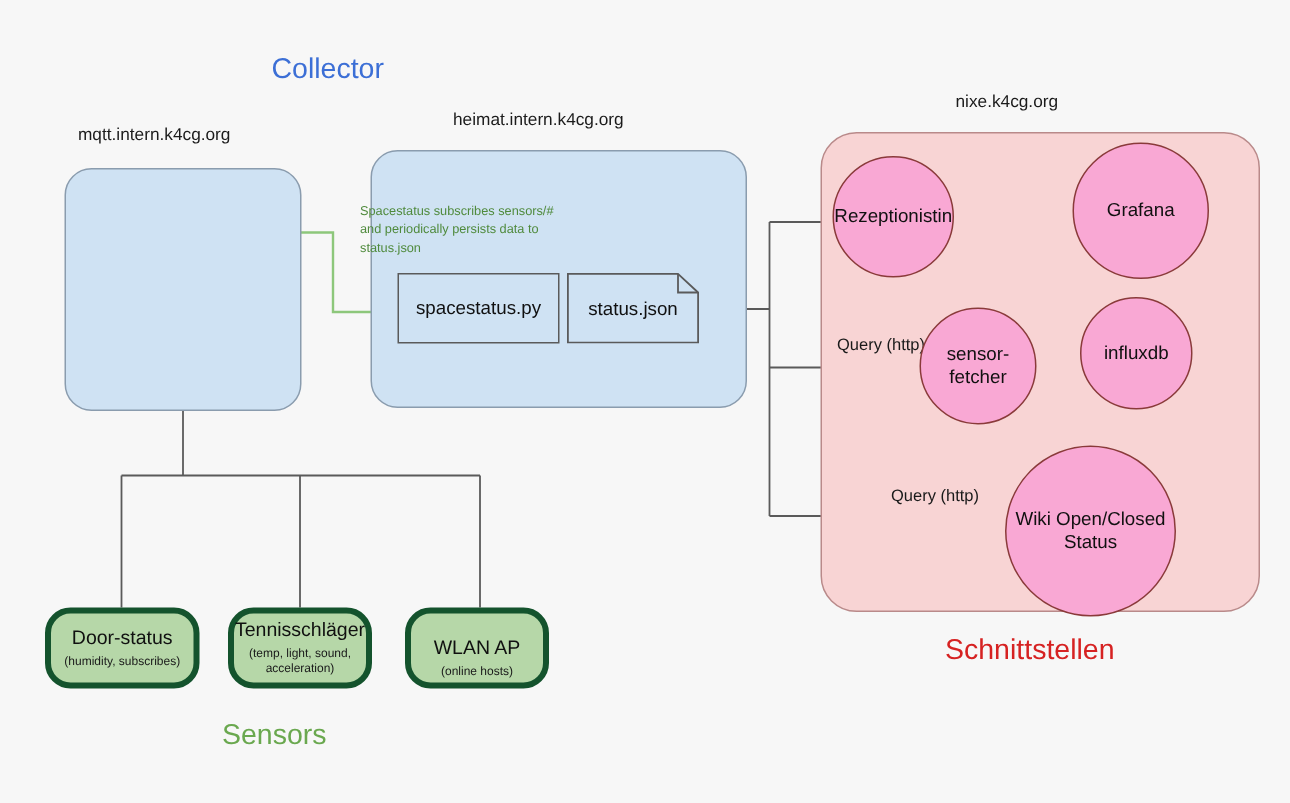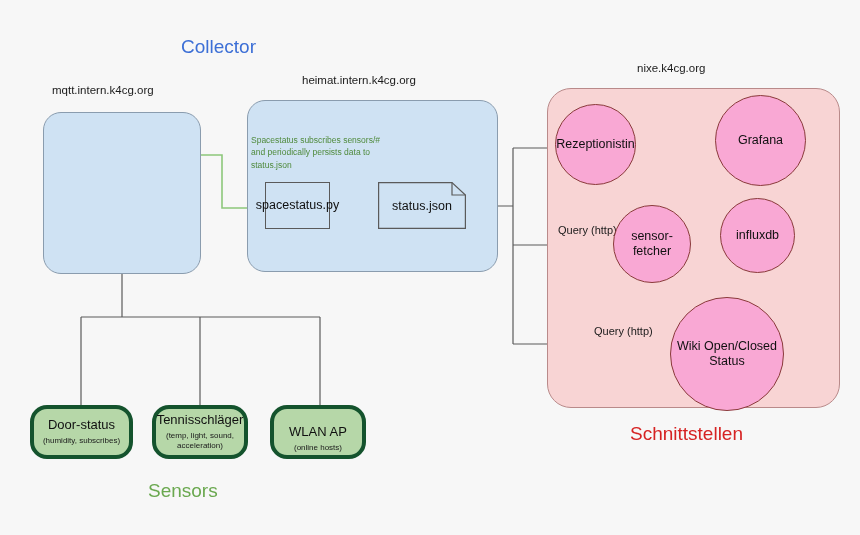--- a/index.html
+++ b/index.html
@@ -81,21 +81,21 @@
     display: flex;
     align-items: center;
     justify-content: center;
     text-align: center;
     font-size: 12.5px;
     color: #101010;
     line-height: 1.22;
     padding: 2px 4px;
   }
   #node-mqtt        { left: 76px;  top: 170px; width: 92px;  height: 53px; }
-  #node-spacestatus { left: 265px; top: 182px; width: 65px;  height: 47px; }
+  #node-spacestatus { left: 265px; top: 182px; width: 108px;  height: 47px; }
 
   
   #node-statusjson {
     position: absolute;
     left: 378px; top: 182px; width: 88px; height: 47px;
   }
   #node-statusjson .docshape {
     position: absolute;
     left: 0; top: 0; width: 100%; height: 100%;
   }
@@ -166,21 +166,21 @@
     color: #1a1a1a;
     white-space: nowrap;
     background: transparent;
   }
   #lbl-query-1 { left: 558px; top: 224px; }
   #lbl-query-2 { left: 594px; top: 325px; }
 
   
   #annot-spacestatus {
     position: absolute;
-    left: 251px; top: 134px;
+    left: 240px; top: 134px;
     width: 140px;
     font-size: 8.5px;
     color: #4f8a3c;
     line-height: 1.45;
   }
 </style>
 </head>
 <body>
 
 <div id="canvas">

